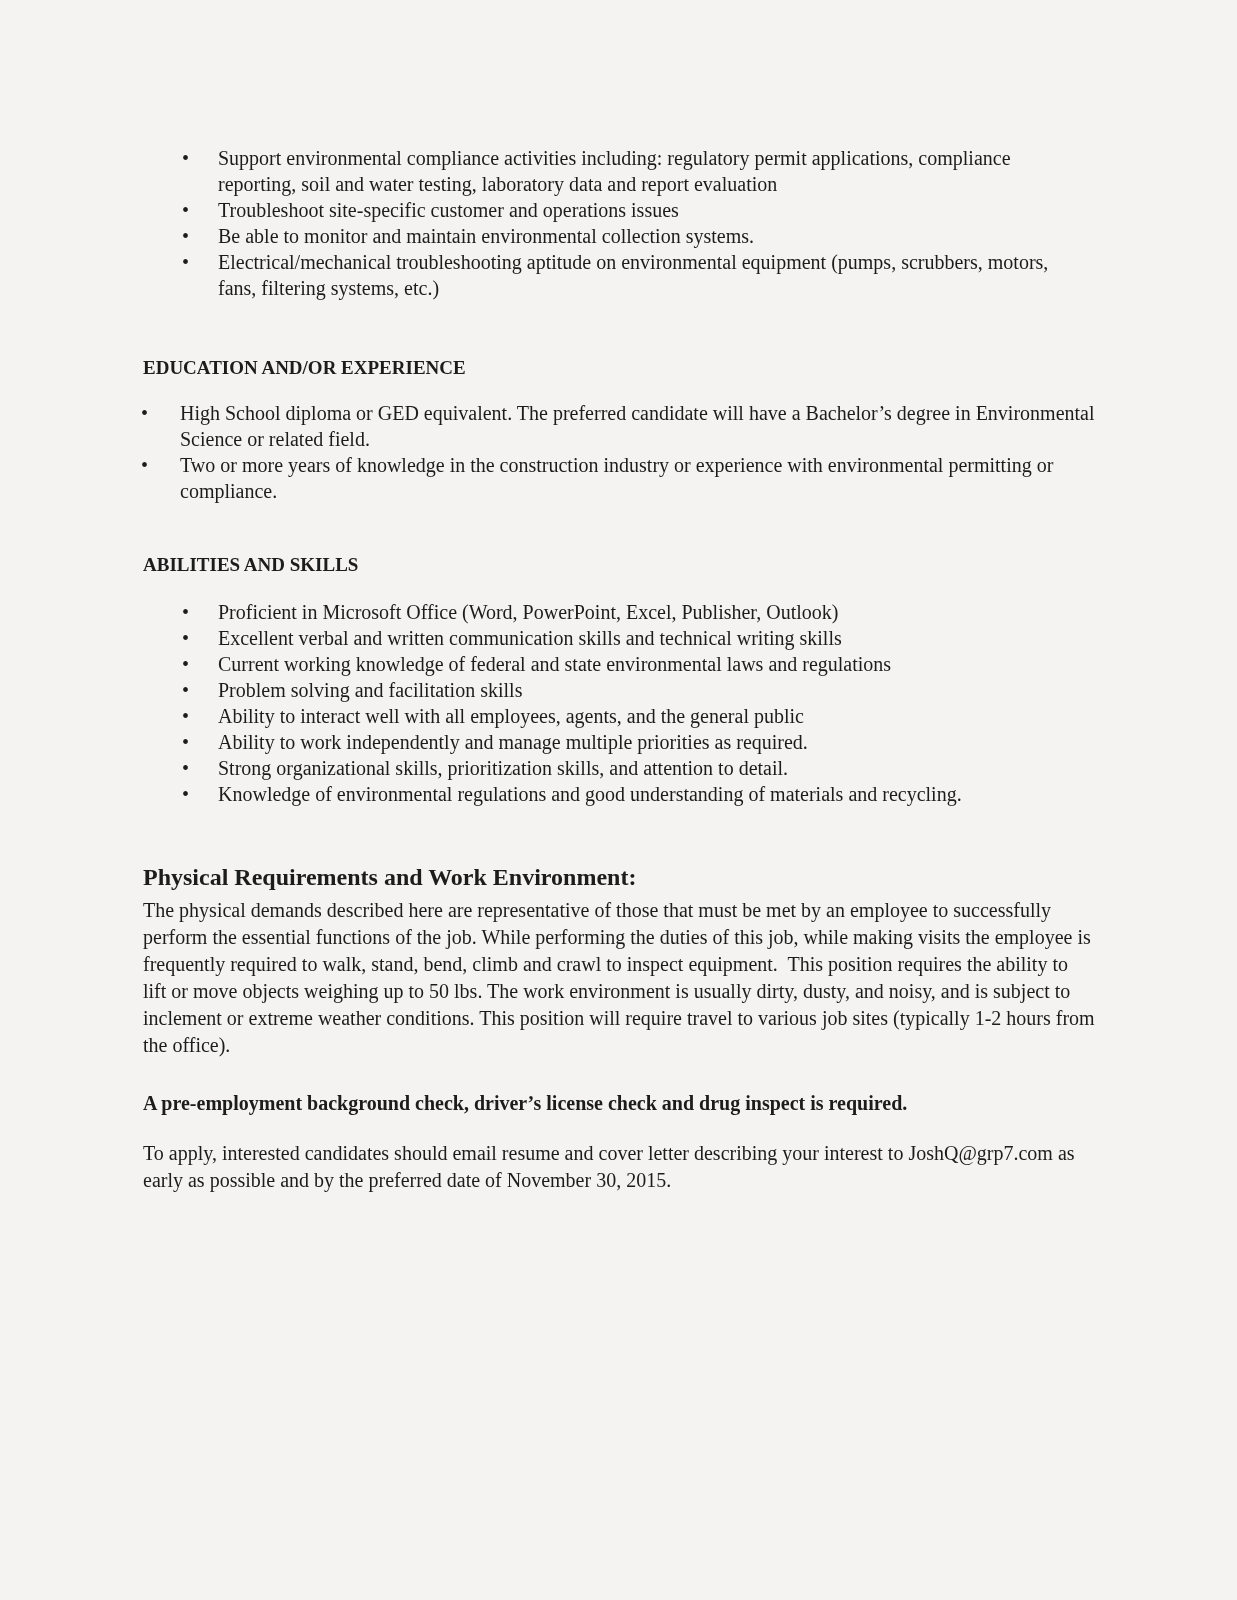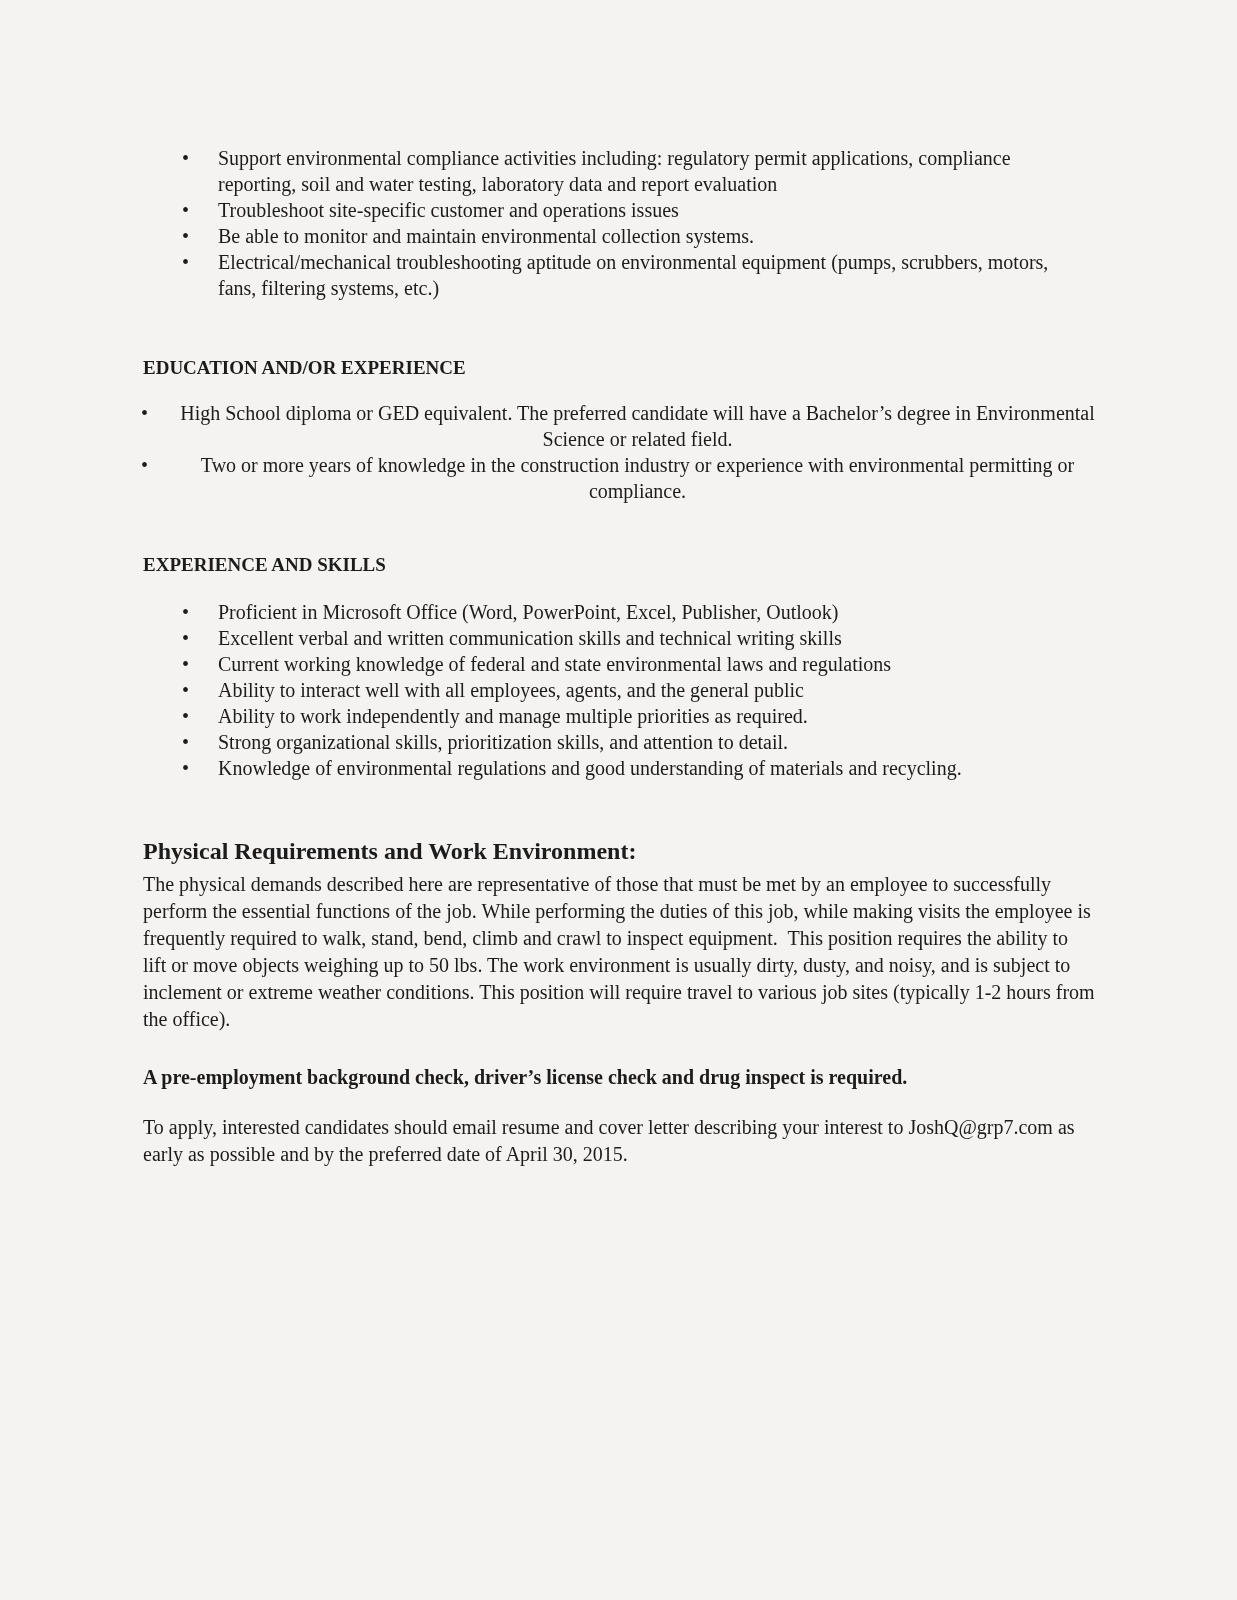--- a/index.html
+++ b/index.html
@@ -35,21 +35,21 @@
     left: -39px;
     top: 0;
   }
   .h2 {
     font-size: 19px;
     font-weight: bold;
     line-height: 26px;
   }
   .h2.edu  { margin-top: 54px; }
   .h2.abil { margin-top: 48px; }
-  ul.edu-list  { margin-top: 19px; text-align: center; }
+  ul.edu-list  { margin-top: 19px; }
   ul.abil-list { margin-top: 21px; }
   .h3 {
     font-size: 24px;
     font-weight: bold;
     line-height: 26px;
     margin-top: 57px;
   }
   p.para {
     width: 952px;
     line-height: 27px;
@@ -80,34 +80,35 @@
     <li>Electrical/mechanical troubleshooting aptitude on environmental equipment (pumps, scrubbers, motors, fans, filtering systems, etc.)</li>
   </ul>
 
   <div class="h2 edu">EDUCATION AND/OR EXPERIENCE</div>
 
   <ul class="bullets shallow edu-list">
     <li>High School diploma or GED equivalent. The preferred candidate will have a Bachelor’s degree in Environmental Science or related field.</li>
     <li>Two or more years of knowledge in the construction industry or experience with environmental permitting or compliance.</li>
   </ul>
 
-  <div class="h2 abil">EXPERIENCE AND SKILLS</div>
+  <div class="h2 abil">ABILITIES AND SKILLS</div>
 
   <ul class="bullets deep abil-list">
     <li>Proficient in Microsoft Office (Word, PowerPoint, Excel, Publisher, Outlook)</li>
     <li>Excellent verbal and written communication skills and technical writing skills</li>
     <li>Current working knowledge of federal and state environmental laws and regulations</li>
+    <li>Problem solving and facilitation skills</li>
     <li>Ability to interact well with all employees, agents, and the general public</li>
     <li>Ability to work independently and manage multiple priorities as required.</li>
     <li>Strong organizational skills, prioritization skills, and attention to detail.</li>
     <li>Knowledge of environmental regulations and good understanding of materials and recycling.</li>
   </ul>
 
   <div class="h3">Physical Requirements and Work Environment:</div>
 
   <p class="para body-para">The physical demands described here are representative of those that must be met by an employee to successfully perform the essential functions of the job. While performing the duties of this job, while making visits the employee is frequently required to walk, stand, bend, climb and crawl to inspect equipment.  This position requires the ability to lift or move objects weighing up to 50 lbs. The work environment is usually dirty, dusty, and noisy, and is subject to inclement or extreme weather conditions. This position will require travel to various job sites (typically 1-2 hours from the office).</p>
 
   <p class="para bold-note">A pre-employment background check, driver’s license check and drug inspect is required.</p>
 
-  <p class="para apply-para">To apply, interested candidates should email resume and cover letter describing your interest to JoshQ@grp7.com as early as possible and by the preferred date of April 30, 2015.</p>
+  <p class="para apply-para">To apply, interested candidates should email resume and cover letter describing your interest to JoshQ@grp7.com as early as possible and by the preferred date of November 30, 2015.</p>
 
 
 </div>
 
 </body></html>

